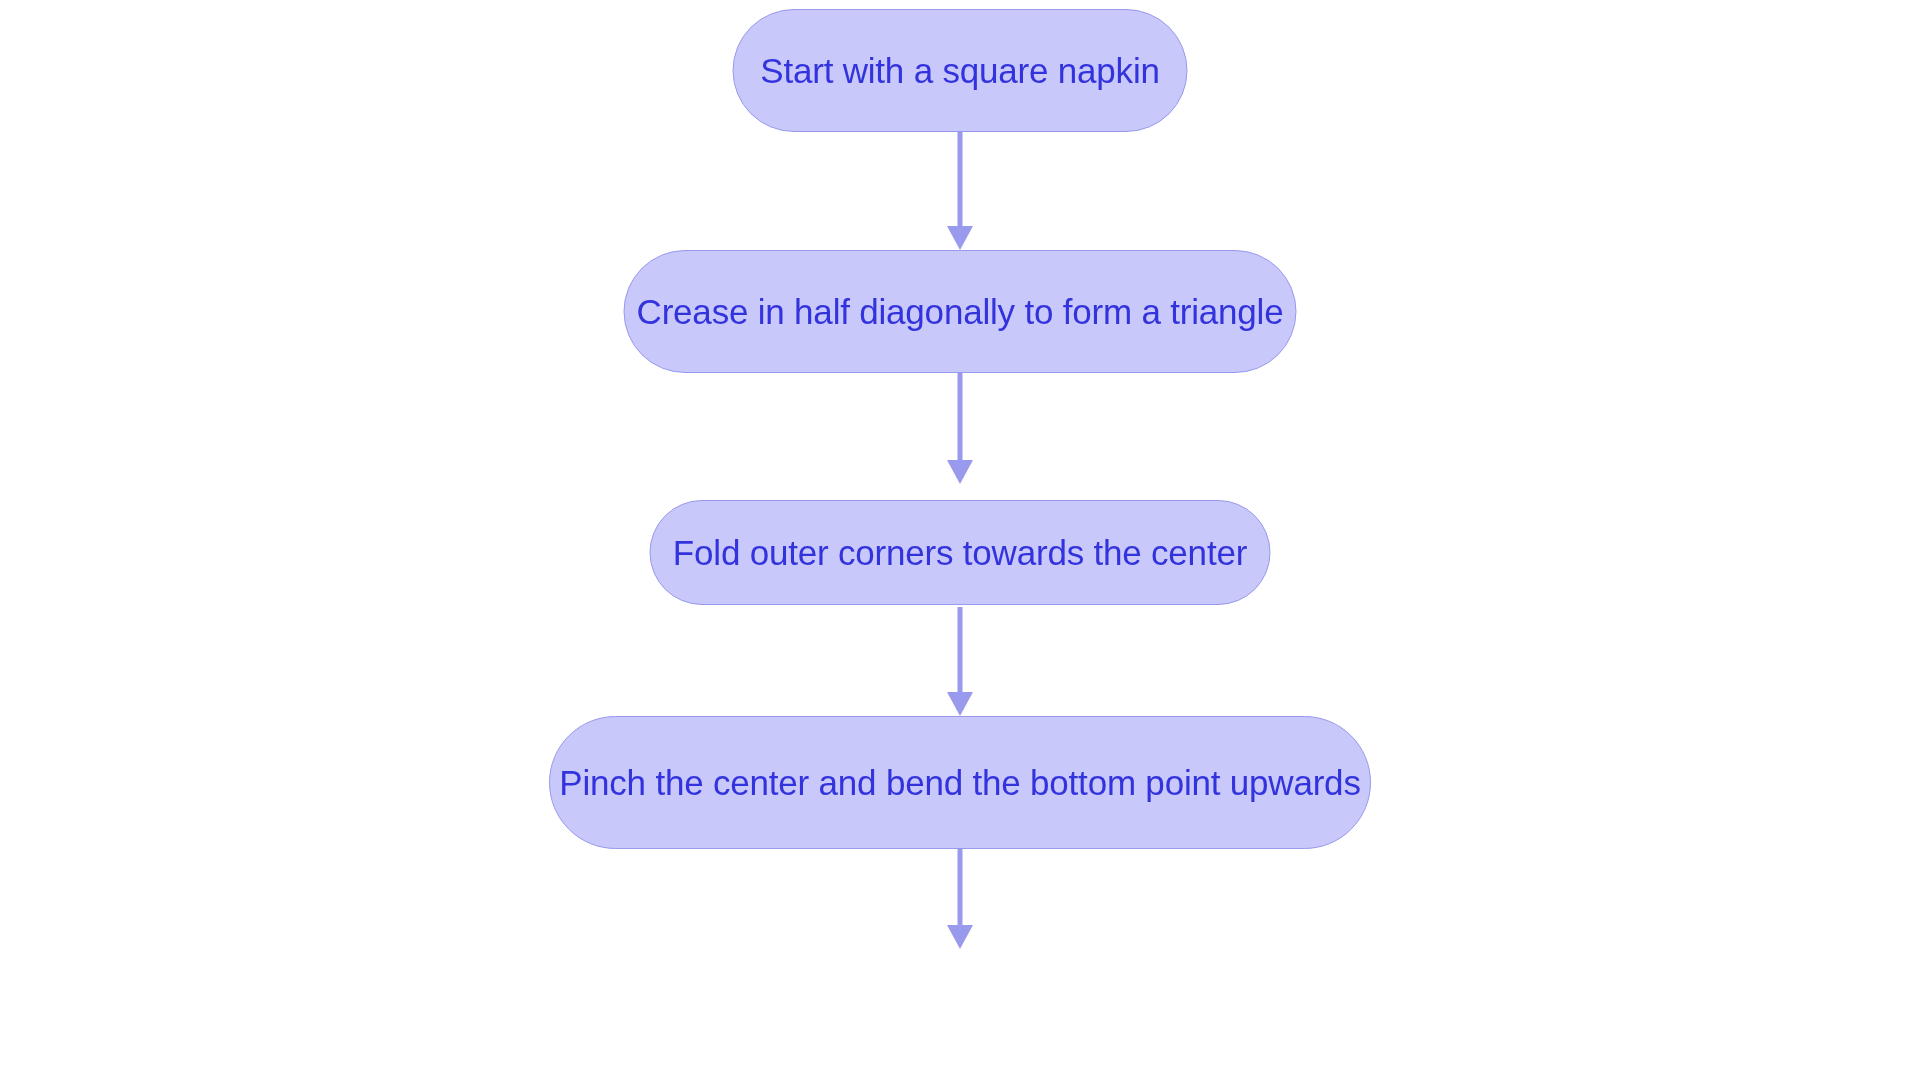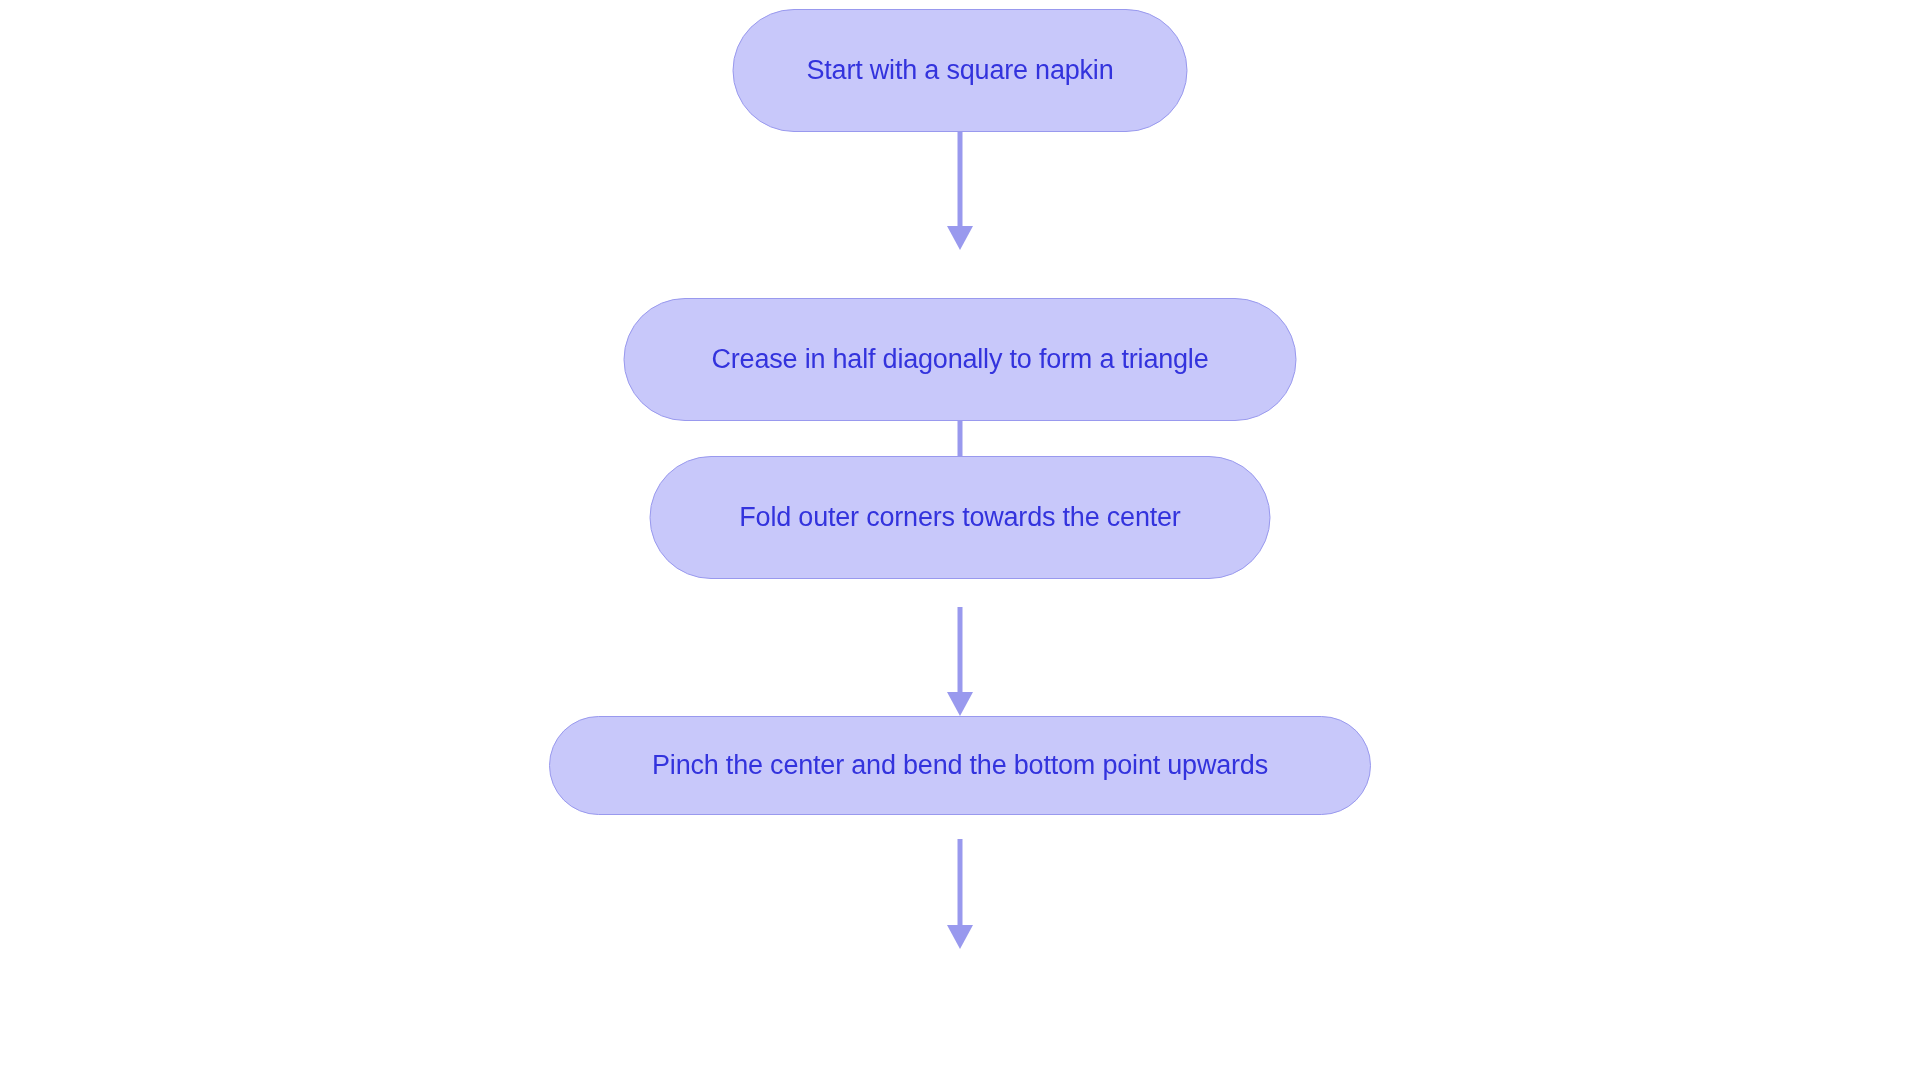--- a/index.html
+++ b/index.html
@@ -39,33 +39,33 @@
     background: #c8c8fa;
     border: 1.6px solid #9999ee;
     border-radius: 999px;
     white-space: nowrap;
     z-index: 2;
   }
 
   .node-label {
     color: #3333dd;
     font-family: "Liberation Sans", sans-serif;
-    font-size: 27px;
+    font-size: 35px;
     font-weight: 400;
     letter-spacing: -0.2px;
     line-height: 1;
     text-align: center;
     user-select: none;
   }
 
   
   .node-1 { top: 9px;   width: 455px; height: 123px; }
-  .node-2 { top: 250px; width: 673px; height: 123px; margin-top: 48px; }
-  .node-3 { top: 456px; width: 621px; height: 123px; align-items: center; }
-  .node-4 { top: 716px; width: 822px; height: 99px; }
+  .node-2 { top: 250px; width: 673px; height: 123px; }
+  .node-3 { top: 500px; width: 621px; height: 105px; align-items: center; }
+  .node-4 { top: 716px; width: 822px; height: 133px; }
   .node-5 { top: 949px; width: 492px; height: 123px; }
 
   
   .edge {
     position: absolute;
     left: 50%;
     transform: translateX(-50%);
     width: 26px;
     z-index: 1;
   }

